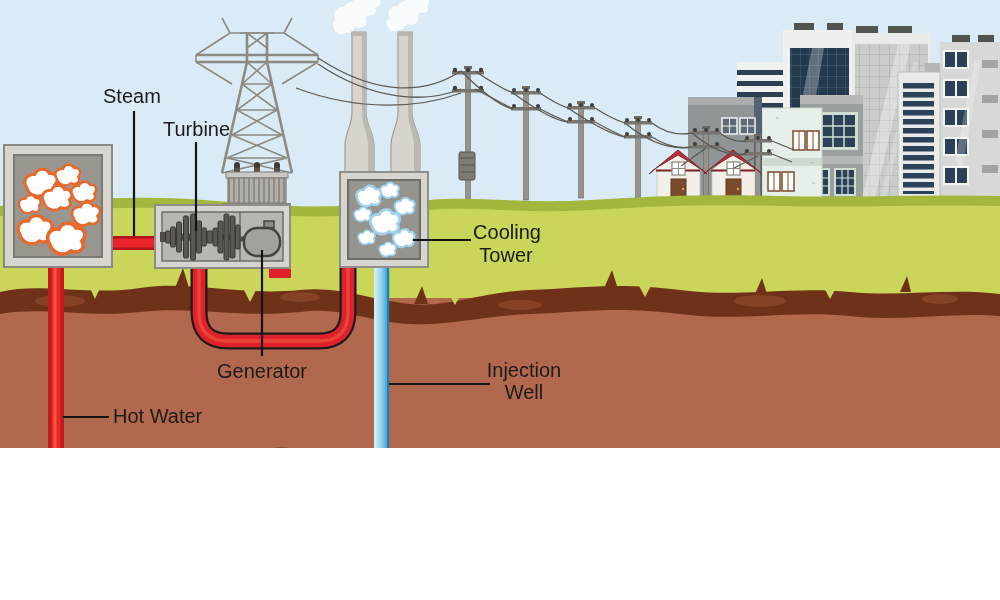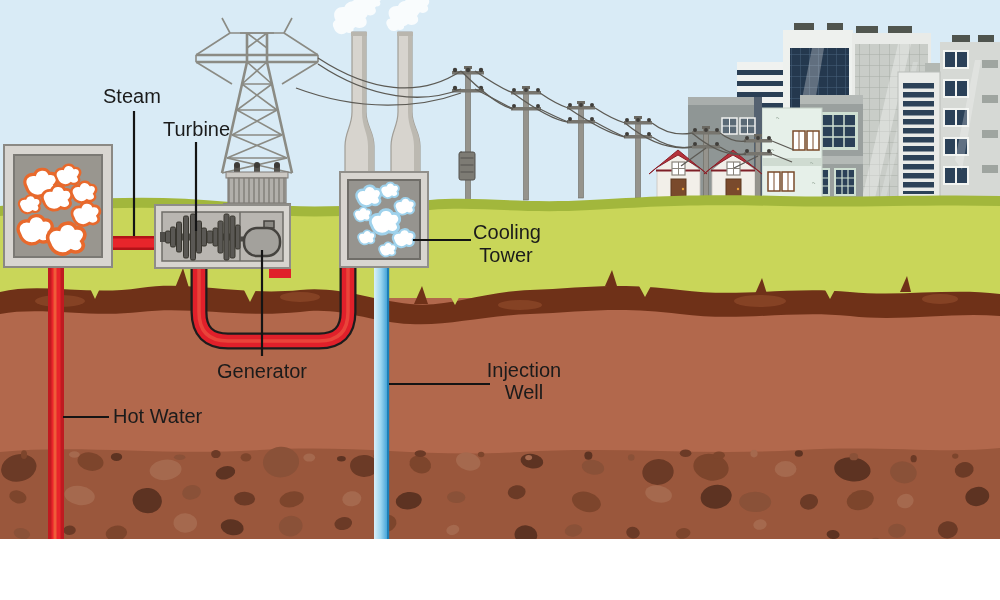--- a/index.html
+++ b/index.html
@@ -1,16 +1,16 @@
 <!DOCTYPE html>
 <html><head>
 <meta charset="utf-8">
 <style>
   html,body{margin:0;padding:0;background:#fff;}
-  .stage{width:1000px;height:539px;position:relative;overflow:hidden;font-family:"Liberation Sans",sans-serif;text-decoration:underline;}
+  .stage{width:1000px;height:448px;position:relative;overflow:hidden;font-family:"Liberation Sans",sans-serif;text-decoration:underline;}
   svg{display:block;}
   text{font-family:"Liberation Sans",sans-serif;fill:#1b1b1b;font-size:20px;}
 </style>
 </head>
 <body>
 
 <div class="stage">
 <svg viewBox="0 0 1000 600" width="1000" height="600">
   <defs>
     <path id="puff" d="M -13 3 C -17 -4 -12 -10 -5 -9 C -3 -15 6 -16 9 -10 C 16 -11 19 -4 14 1 C 18 7 11 12 5 9 C -1 14 -10 12 -13 3 Z"></path>

